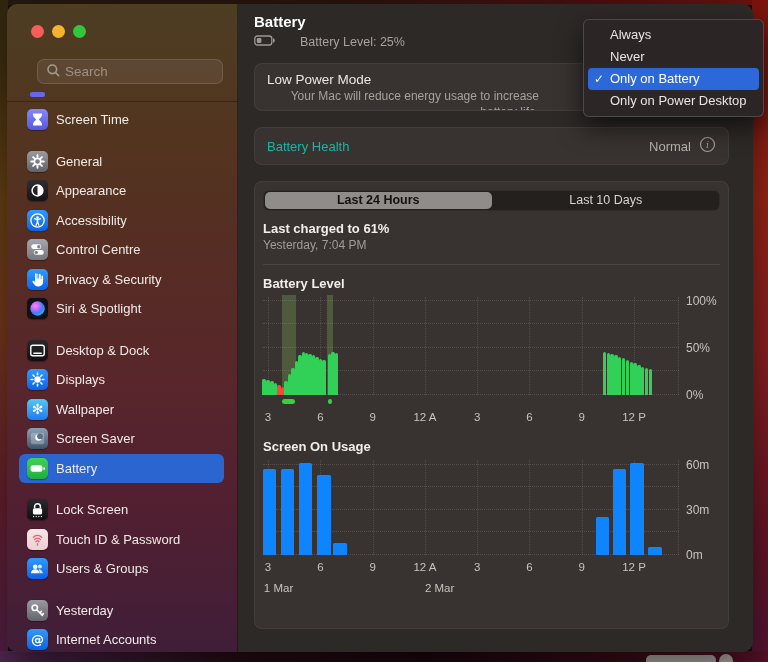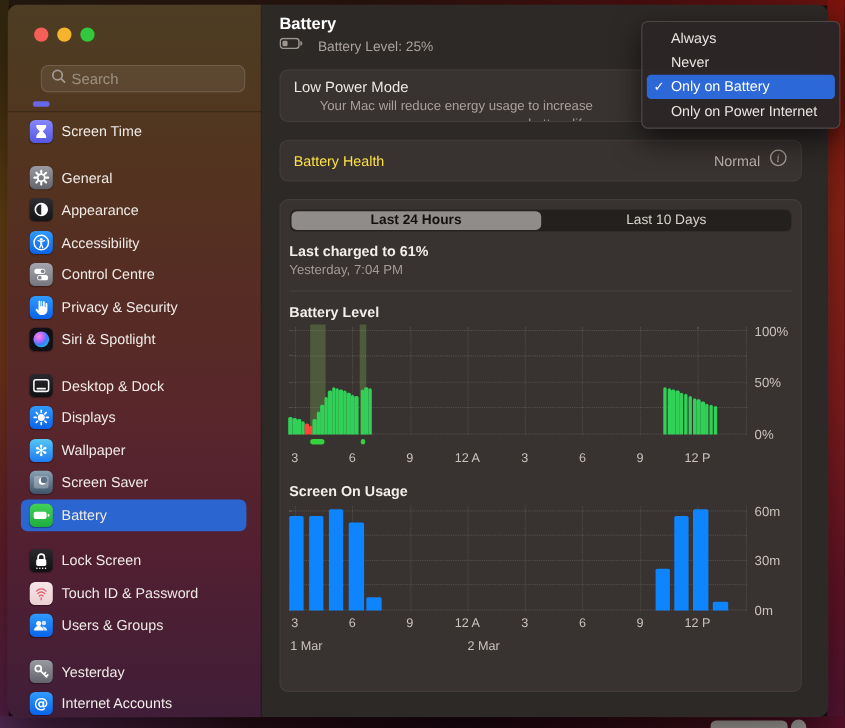--- a/index.html
+++ b/index.html
@@ -51,31 +51,31 @@
   .side-row.selected { background:#2b65cf; }
   .side-icon { width:21px; height:21px; border-radius:5px; flex:0 0 21px;
     display:flex; align-items:center; justify-content:center; overflow:hidden;
     box-shadow:0 0.5px 1px rgba(0,0,0,0.35); }
   .side-icon svg { display:block; }
   .side-label { font-size:13px; color:#f0ebe7; white-space:nowrap; }
 
   
   .main { flex:1; background:#2d2927; padding:0 26px 0 16px; position:relative; }
   .page-title { margin-top:9px; font-size:15px; font-weight:bold; color:#ffffff; }
-  .status-row { display:flex; align-items:center; gap:13px; margin-top:3px; }
+  .status-row { display:flex; align-items:center; gap:24px; margin-top:3px; }
   .status-text { font-size:12.5px; color:#a9a29c; }
 
   .card { background:#383230; border:1px solid rgba(255,255,255,0.06); border-radius:8px; }
   .card-lowpower { margin-top:12px; padding:8px 12px 9px; height:48px; overflow:hidden; }
   .lp-title { font-size:13.5px; color:#ece7e2; }
   .lp-desc { margin-top:2px; font-size:12px; line-height:15.5px; color:#a8a19b; max-width:272px;text-align:right; }
 
   .card-health { margin-top:16px; height:38px; display:flex; align-items:center;
     padding:0 12px; }
-  .bh-label { font-size:13px; color:#fde047; flex:1; }
+  .bh-label { font-size:13px; color:#14b8a6; flex:1; }
   .bh-value { font-size:13px; color:#b9b2ac; margin-right:8px; }
 
   .card-charts { margin-top:16px; padding:8px 0 32px 8px; }
   .segmented { height:21px; margin-right:8px; border-radius:6px; display:flex;
     background:rgba(12,10,9,0.45); border:1px solid rgba(255,255,255,0.055);align-items:flex-end; }
   .seg { flex:1; font-size:12.5px; line-height:19px; text-align:center; color:#d9d4cf;
     border-radius:5px; }
   .seg.selected { background:#908c89; color:#141210; font-weight:bold; margin:1px; line-height:17px; }
 
   .charge-title { margin-top:10px; font-size:13px; font-weight:bold; color:#f2eeea; }
@@ -493,15 +493,15 @@
     <span>Always</span>
   </div>
   <div class="menu-item">
     <span>Never</span>
   </div>
   <div class="menu-item selected">
     <span class="menu-check">✓</span>
     <span>Only on Battery</span>
   </div>
   <div class="menu-item">
-    <span>Only on Power Internet</span>
+    <span>Only on Power Desktop</span>
   </div>
 </div>
 
 </body></html>

